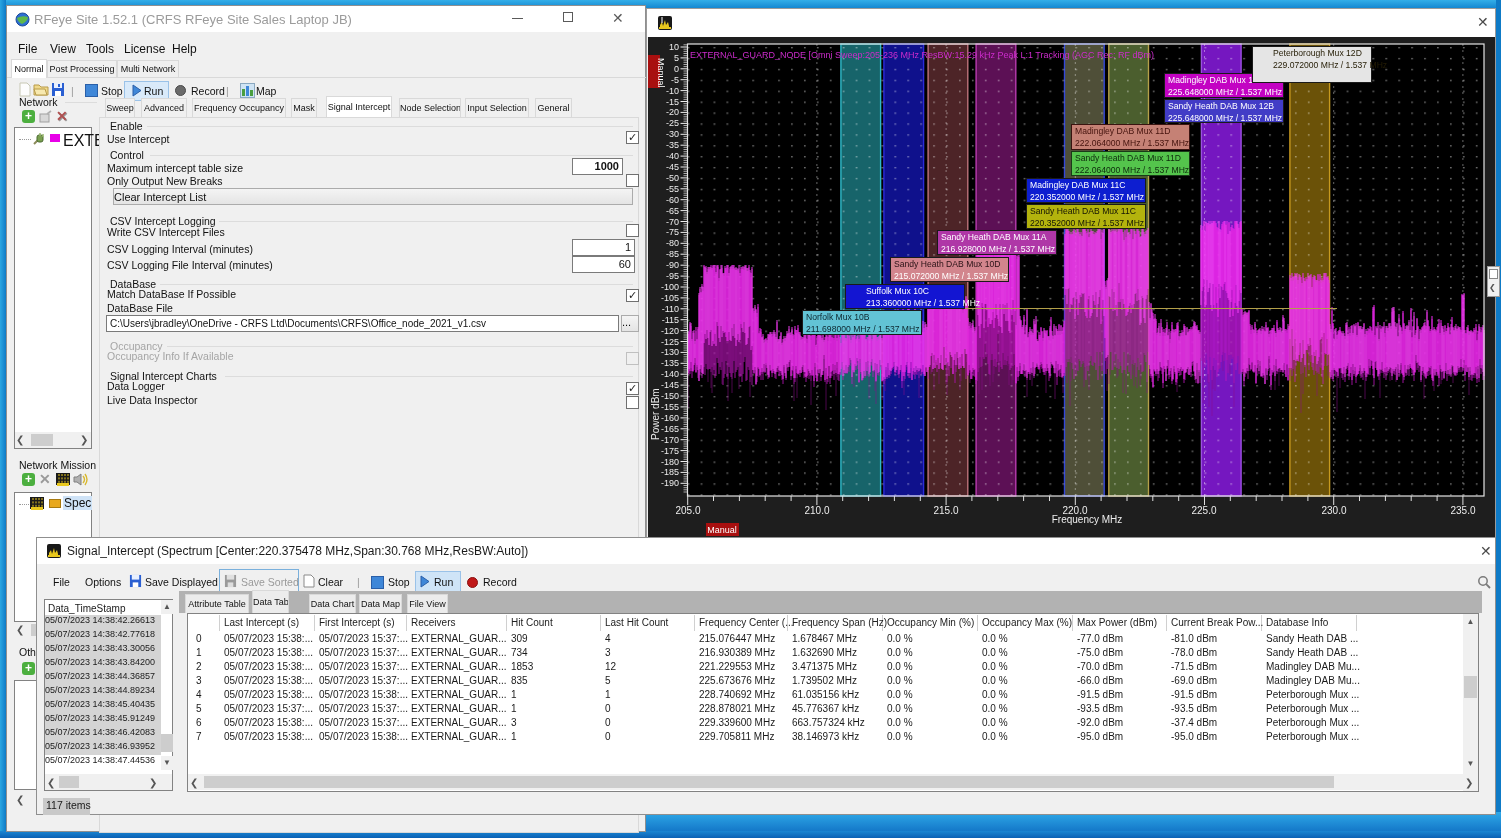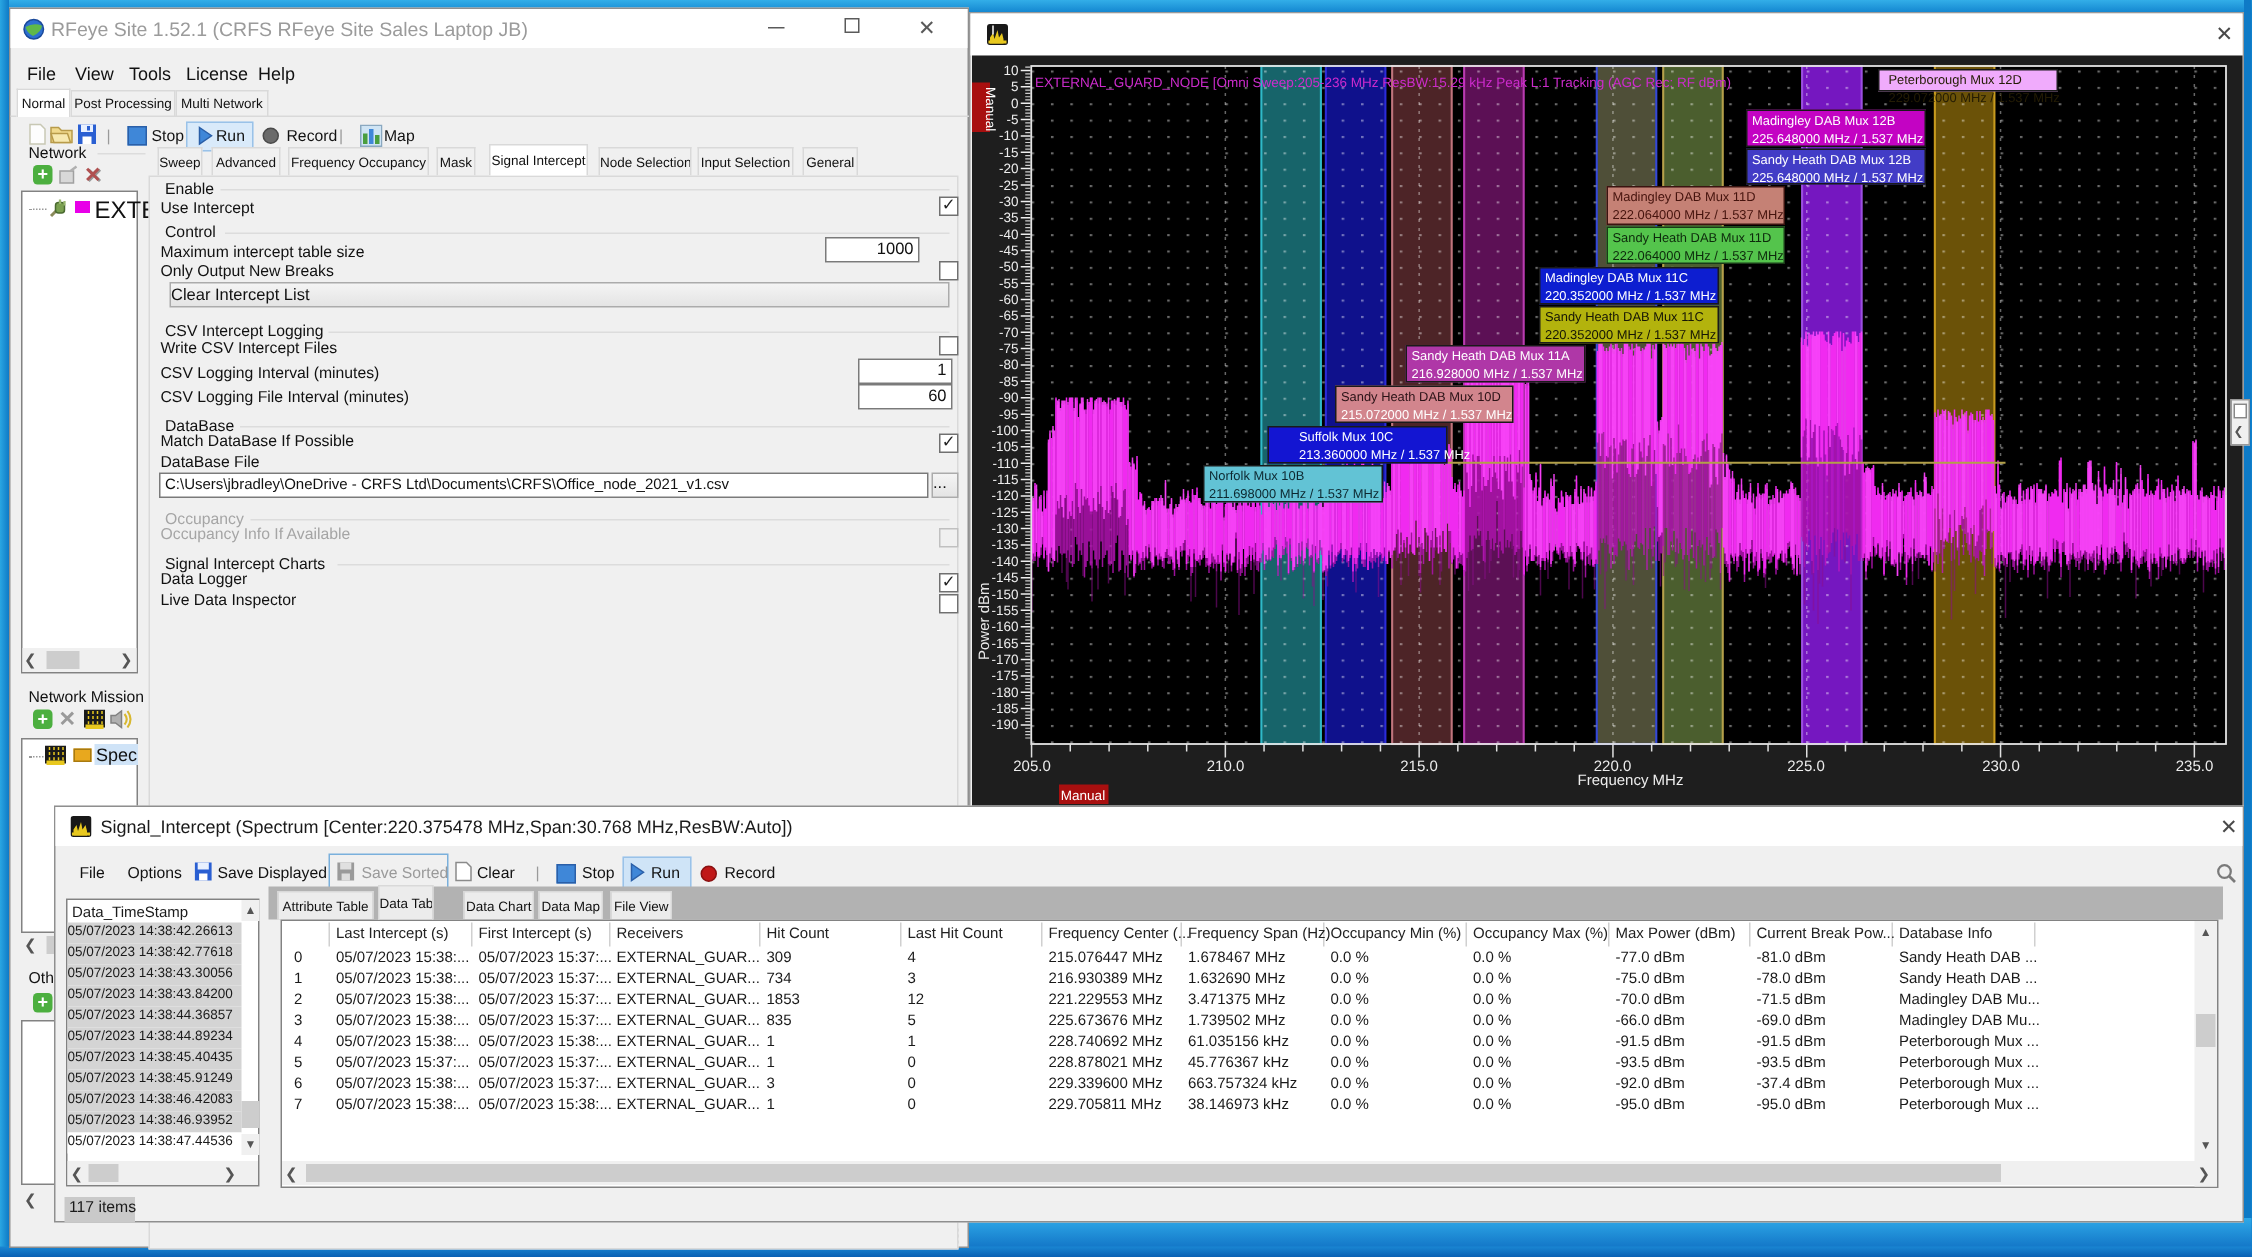--- a/index.html
+++ b/index.html
@@ -166,21 +166,21 @@
   <div class="abs" style="left:2px;top:21px;width:540px;height:716px;background:#f0f0f0;border:1px solid #d9d9d9;"></div>
 
   <div class="lbl" style="left:13px;top:24px;">Enable</div>
       <div class="grp" style="left:50px;top:30px;width:486px;"></div>
   <div class="lbl" style="left:10px;top:37px;">Use Intercept</div>
   <div class="cb" style="left:529px;top:35px;">✓</div>
 
   <div class="lbl" style="left:13px;top:53px;">Control</div>
       <div class="grp" style="left:53px;top:59px;width:483px;"></div>
   <div class="lbl" style="left:10px;top:66px;">Maximum intercept table size</div>
-  <div class="inp" style="left:453px;top:62px;width:63px;height:17px;">1000</div>
+  <div class="inp" style="left:475px;top:62px;width:51px;height:17px;font-weight:bold;">1000</div>
   <div class="lbl" style="left:10px;top:79px;">Only Output New Breaks</div>
   <div class="cb" style="left:529px;top:78px;"></div>
   <div class="btn3" style="left:16px;top:92px;width:520px;height:17px;line-height:16px;">Clear Intercept List</div>
 
   <div class="lbl" style="left:13px;top:119px;">CSV Intercept Logging</div>
       <div class="grp" style="left:122px;top:125px;width:414px;"></div>
   <div class="lbl" style="left:10px;top:130px;">Write CSV Intercept Files</div>
   <div class="cb" style="left:529px;top:128px;"></div>
   <div class="lbl" style="left:10px;top:147px;">CSV Logging Interval (minutes)</div>
   <div class="inp" style="left:475px;top:143px;width:63px;height:17px;">1</div>
@@ -312,21 +312,21 @@
  <div class="abs" style="left:802px;top:310px;width:120px;height:25px;background:#62c3d5;border:1px solid #1a1a1a;color:#0d2830;padding-left:3px;">Norfolk Mux 10B<br>211.698000 MHz / 1.537 MHz</div>
  <div class="abs" style="left:845px;top:284px;width:120px;height:25px;background:#1315d2;border:1px solid #1a1a1a;color:#fff;padding-left:20px;">Suffolk Mux 10C<br>213.360000 MHz / 1.537 MHz</div>
  <div class="abs" style="left:890px;top:257px;width:119px;height:25px;background:#d2858d;border:1px solid #1a1a1a;color:#2a1216;padding-left:3px;">Sandy Heath DAB Mux 10D<br><span style="color:#fff">215.072000 MHz / 1.537 MHz</span></div>
  <div class="abs" style="left:937px;top:230px;width:120px;height:25px;background:#af37a7;border:1px solid #1a1a1a;color:#fff;padding-left:3px;">Sandy Heath DAB Mux 11A<br>216.928000 MHz / 1.537 MHz</div>
  <div class="abs" style="left:1026px;top:178px;width:120px;height:25px;background:#0d1ed0;border:1px solid #1a1a1a;color:#fff;padding-left:3px;">Madingley DAB Mux 11C<br>220.352000 MHz / 1.537 MHz</div>
  <div class="abs" style="left:1026px;top:204px;width:120px;height:25px;background:#b3b30d;border:1px solid #1a1a1a;color:#151505;padding-left:3px;">Sandy Heath DAB Mux 11C<br>220.352000 MHz / 1.537 MHz</div>
  <div class="abs" style="left:1071px;top:124px;width:119px;height:26px;background:#c58175;border:1px solid #3a1410;color:#45130d;padding-left:3px;">Madingley DAB Mux 11D<br>222.064000 MHz / 1.537 MHz</div>
  <div class="abs" style="left:1071px;top:151px;width:119px;height:25px;background:#54c44c;border:1px solid #1a3a18;color:#0d2a0c;padding-left:3px;">Sandy Heath DAB Mux 11D<br>222.064000 MHz / 1.537 MHz</div>
  <div class="abs" style="left:1164px;top:73px;width:120px;height:25px;background:#c303c3;border:1px solid #1a1a1a;color:#fff;padding-left:3px;">Madingley DAB Mux 12B<br>225.648000 MHz / 1.537 MHz</div>
  <div class="abs" style="left:1164px;top:99px;width:120px;height:24px;background:#423cc6;border:1px solid #1a1a1a;color:#fff;padding-left:3px;">Sandy Heath DAB Mux 12B<br>225.648000 MHz / 1.537 MHz</div>
- <div class="abs" style="left:1252px;top:46px;width:120px;height:15px;background:#f0abfc;border:1px solid #1a1a1a;color:#241c04;padding-left:6px;">Peterborough Mux 12D<br>229.072000 MHz / 1.537 MHz</div>
+ <div class="abs" style="left:1252px;top:46px;width:120px;height:37px;background:#e5e5e5;border:1px solid #1a1a1a;color:#241c04;padding-left:20px;">Peterborough Mux 12D<br>229.072000 MHz / 1.537 MHz</div>
 </div>
 
 <div class="abs" style="left:1487px;top:266px;width:13px;height:31px;background:#f0f0f0;border:1px solid #9a9a9a;"></div>
 <div class="abs" style="left:1489px;top:269px;width:9px;height:10px;background:#fff;border:1px solid #888;"></div>
 <div class="abs" style="left:1489px;top:283px;font-size:8px;color:#555;">❮</div>
 
 <div class="win" id="sigwin" style="left:36px;top:537px;width:1460px;height:278px;border-color:#8f8f8f;">
  <div class="tbar" style="height:26px;"></div>
  <svg class="icon" style="left:10px;top:6px" width="14" height="14" viewBox="0 0 14 14">
       <rect x="0" y="0" width="14" height="14" rx="2" fill="#181818"></rect>

